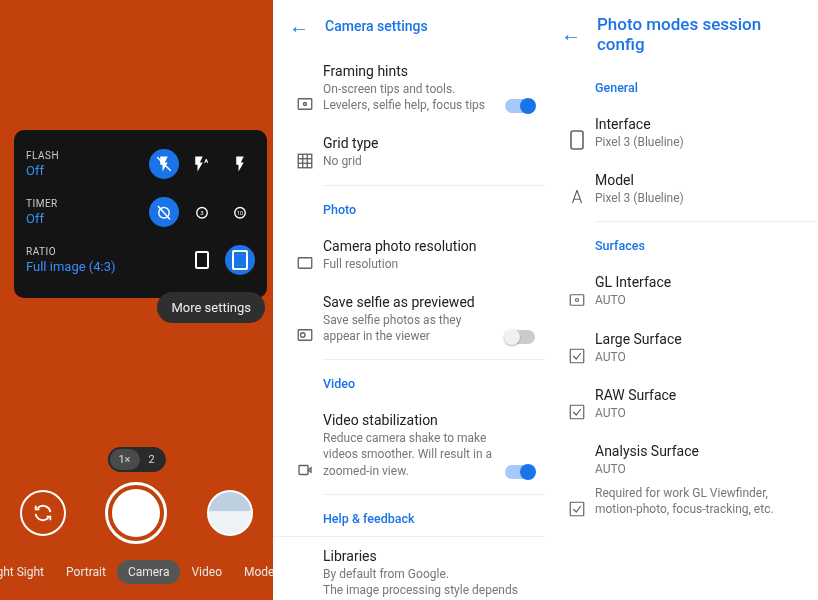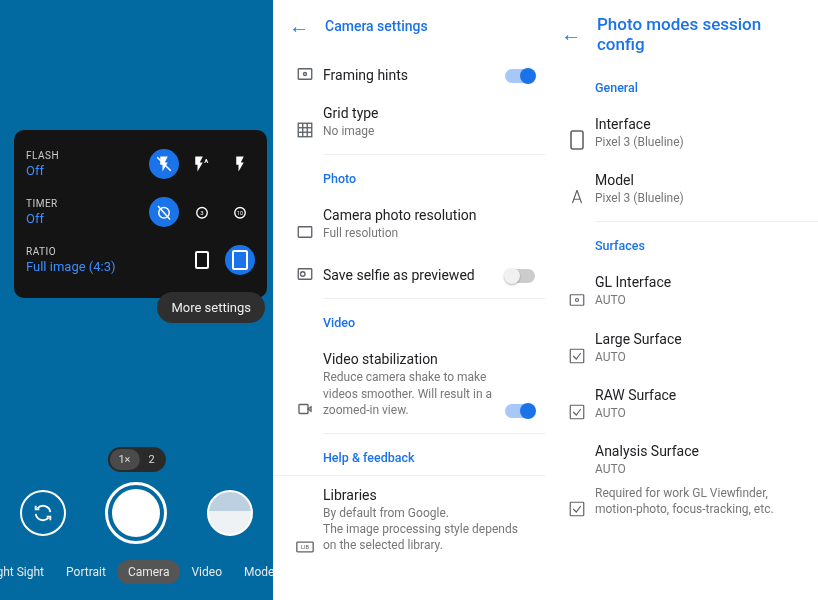--- a/index.html
+++ b/index.html
@@ -1,18 +1,18 @@
 <!DOCTYPE html>
 <html><head>
 <meta charset="utf-8">
 <style>
   * { box-sizing: border-box; margin: 0; padding: 0; }
   body { font-family: Roboto, "Segoe UI", Arial, sans-serif; background: #000; width: 818px; height: 600px; overflow: hidden; display: flex; }
   .panel { height: 600px; overflow: hidden; }
-  .camera-panel { width: 273px; background: #0369a1; position: relative; }
+  .camera-panel { width: 273px; background: #c2410c; position: relative; }
   .settings-panel { width: 272px; background: #fff; }
   .debug-panel { width: 273px; background: #fff; }
 
   
   .quick-settings { position: absolute; top: 130px; left: 14px; right: 6px; background: #141414; border-radius: 10px; padding: 10px 12px 14px; }
   .qs-row { display: flex; align-items: center; justify-content: space-between; height: 48px; }
   .qs-label { display: flex; flex-direction: column; gap: 2px; }
   .qs-label .lbl { color: #ccc; font-size: 10px; letter-spacing: 0.5px; }
   .qs-label .val { color: #3b8dff; font-size: 13px; }
   .qs-icons { display: flex; gap: 8px; }
@@ -165,41 +165,42 @@
 
   <div class="si">
     <div class="ico">
         <svg width="18" height="18" viewBox="0 0 24 24" fill="none" stroke="currentColor" stroke-width="1.8">
           <rect x="3" y="5" width="18" height="14" rx="1"></rect>
           <circle cx="12" cy="12" r="2"></circle>
         </svg>
       </div>
     <div class="txt">
       <div class="ti">Framing hints</div>
+      <div class="su">On-screen tips and tools. Levelers, selfie help, focus tips</div>
     </div>
     <div class="tog">
         <div class="toggle on">
           <div class="knob"></div>
         </div>
       </div>
   </div>
 
   <div class="si">
     <div class="ico">
         <svg width="18" height="18" viewBox="0 0 24 24" fill="none" stroke="currentColor" stroke-width="1.8">
           <rect x="3" y="3" width="18" height="18"></rect>
           <line x1="3" y1="9" x2="21" y2="9"></line>
           <line x1="3" y1="15" x2="21" y2="15"></line>
           <line x1="9" y1="3" x2="9" y2="21"></line>
           <line x1="15" y1="3" x2="15" y2="21"></line>
         </svg>
       </div>
     <div class="txt">
       <div class="ti">Grid type</div>
-      <div class="su">No image</div>
+      <div class="su">No grid</div>
     </div>
   </div>
 
   <hr class="hr">
   <div class="section-label">Photo</div>
 
   <div class="si">
     <div class="ico">
         <svg width="18" height="18" viewBox="0 0 24 24" fill="none" stroke="currentColor" stroke-width="1.8">
           <rect x="3" y="5" width="18" height="14" rx="1"></rect>
@@ -213,20 +214,21 @@
 
   <div class="si">
     <div class="ico">
         <svg width="18" height="18" viewBox="0 0 24 24" fill="none" stroke="currentColor" stroke-width="1.8">
           <rect x="3" y="5" width="18" height="14" rx="1"></rect>
           <circle cx="9" cy="12" r="3"></circle>
         </svg>
       </div>
     <div class="txt">
       <div class="ti">Save selfie as previewed</div>
+      <div class="su">Save selfie photos as they appear in the viewer</div>
     </div>
     <div class="tog">
         <div class="toggle off">
           <div class="knob"></div>
         </div>
       </div>
   </div>
 
   <hr class="hr">
   <div class="section-label">Video</div>

